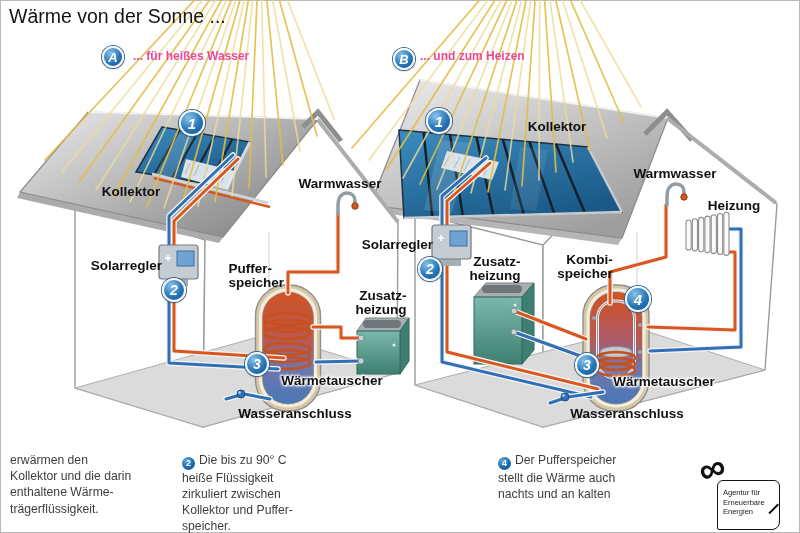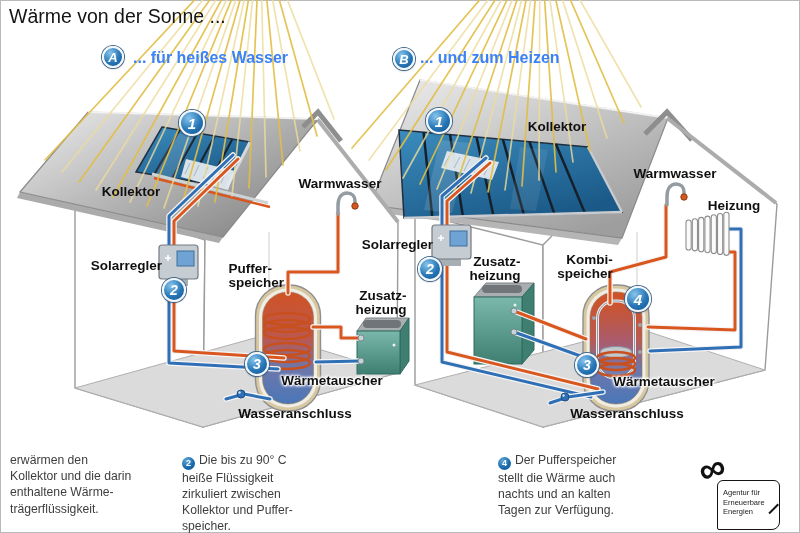--- a/index.html
+++ b/index.html
@@ -1,20 +1,20 @@
 <!DOCTYPE html>
 <html><head>
 <meta charset="utf-8">
 <style>
   html,body{margin:0;padding:0;background:#fff;}
   .stage{position:relative;width:800px;height:533px;background:#fff;overflow:hidden;
          font-family:"Liberation Sans",sans-serif;box-shadow:inset 0 0 0 1px #b9b9b9;}
   .stage svg{position:absolute;left:0;top:0;}
   .title{position:absolute;left:9px;top:5px;font-size:19.5px;font-weight:normal;color:#141414;white-space:nowrap;}
-  .sec-label{position:absolute;font-size:16px;font-weight:bold;color:#3b82f6;white-space:nowrap;}
+  .sec-label{position:absolute;font-size:12px;font-weight:bold;color:#ec4899;white-space:nowrap;}
   .lbl{position:absolute;font-size:13.5px;font-weight:bold;color:#101010;white-space:nowrap;line-height:14px;}
   .ctr{transform:translateX(-50%);text-align:right;}
   .rgt{}
   .halo{text-shadow:0 0 3px #fff,0 0 3px #fff,0 0 4px #fff,1px 1px 2px #fff,-1px -1px 2px #fff;}
   .badge{position:absolute;border-radius:50%;color:#fff;font-weight:bold;font-style:italic;
          display:flex;align-items:center;justify-content:center;
          background:radial-gradient(circle at 35% 28%,#86c4ec,#2877b6 55%,#0e5293);
          border:2px solid #f3f7fb;box-shadow:0 0 0 1px #41688b,0 1px 2px rgba(0,0,0,.35);}
   .b26{width:22px;height:22px;font-size:15px;}
   .b24{width:20px;height:20px;font-size:14px;}
@@ -355,21 +355,20 @@
   <div class="legend-line"><span class="badge-sm">2</span><span>Die bis zu 90° C</span></div>
   <div class="legend-line">heiße Flüssigkeit</div>
   <div class="legend-line">zirkuliert zwischen</div>
   <div class="legend-line">Kollektor und Puffer-</div>
   <div class="legend-line">speicher.</div>
 </div>
 <div class="legend-col" style="left:498px">
   <div class="legend-line"><span class="badge-sm">4</span><span>Der Pufferspeicher</span></div>
   <div class="legend-line">stellt die Wärme auch</div>
   <div class="legend-line">nachts und an kalten</div>
-  <div class="legend-line">Tagen zur Verfügung.</div>
 </div>
 
 <div class="logo-inf">∞</div>
 <div class="logo-box">
   <div>Agentur für</div>
   <div>Erneuerbare</div>
   <div>Energien</div>
 </div>
 <div class="logo-fold"></div>
 

